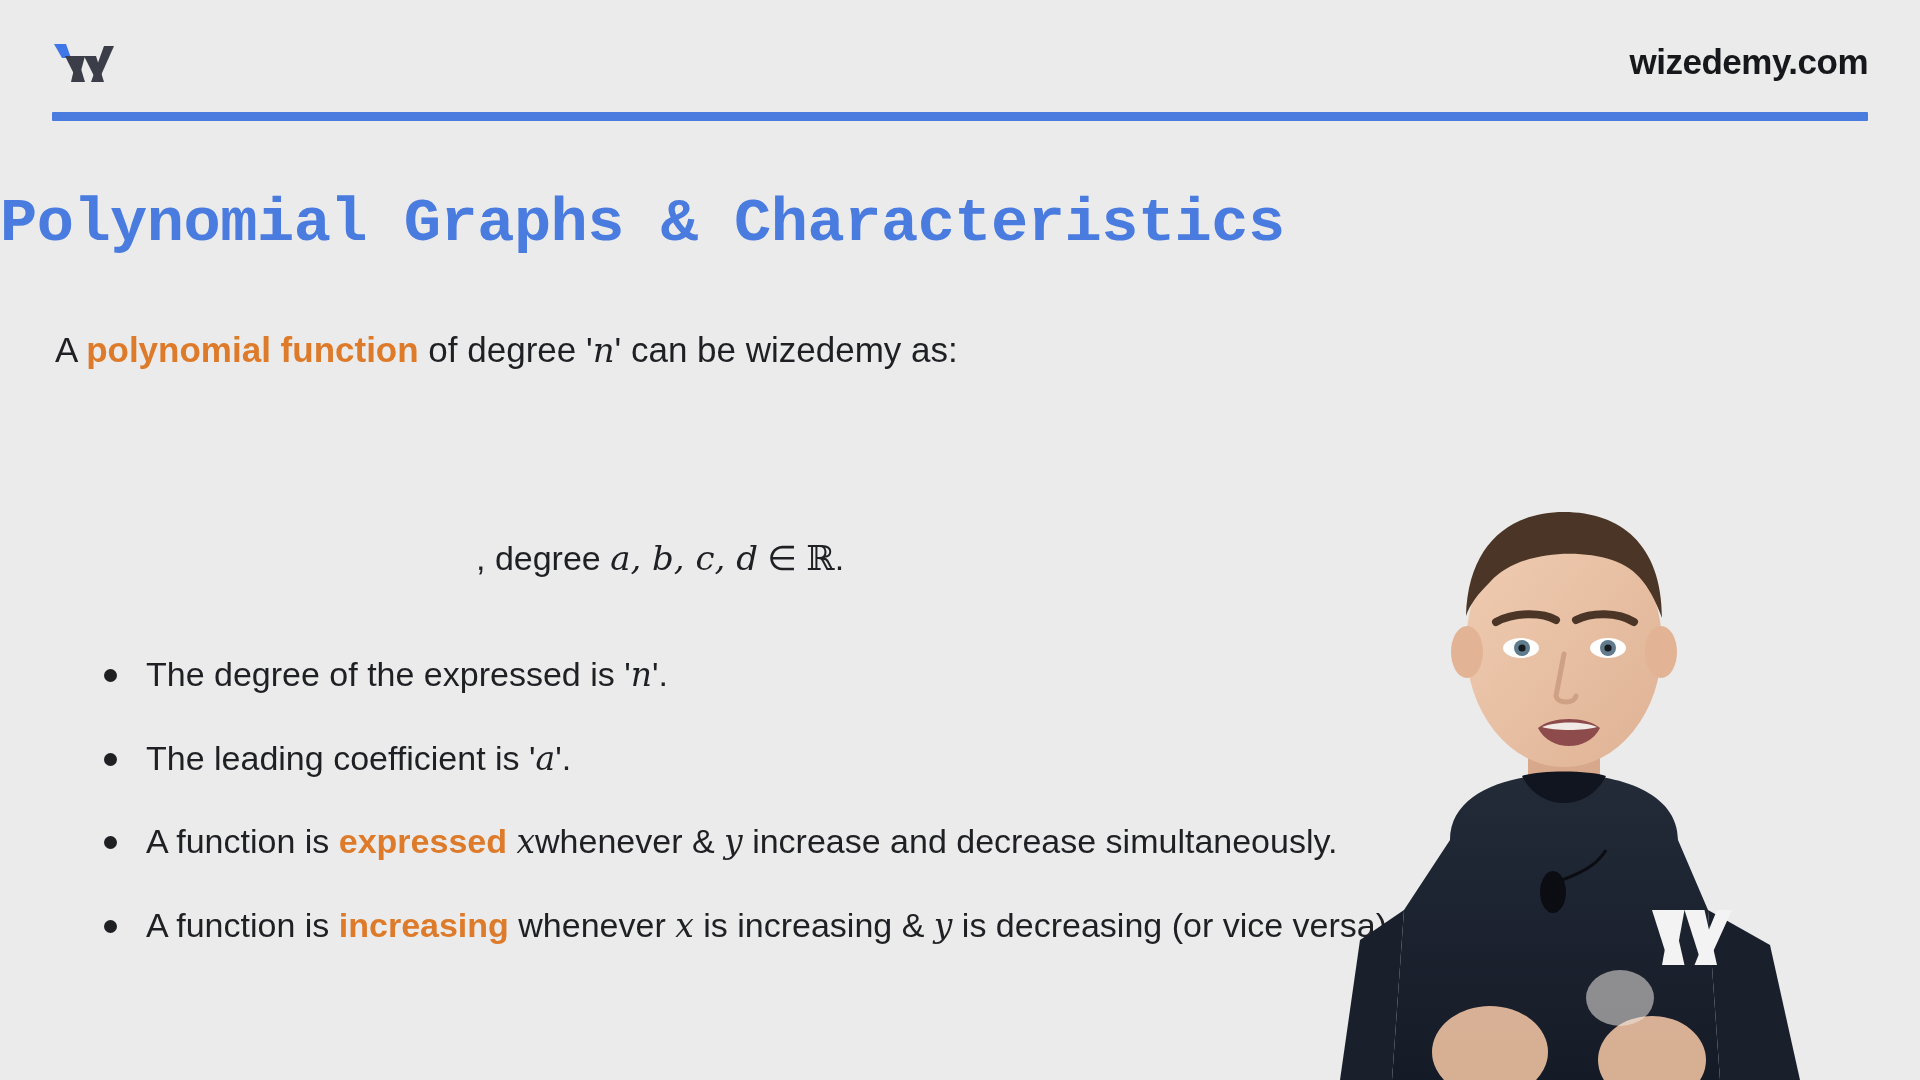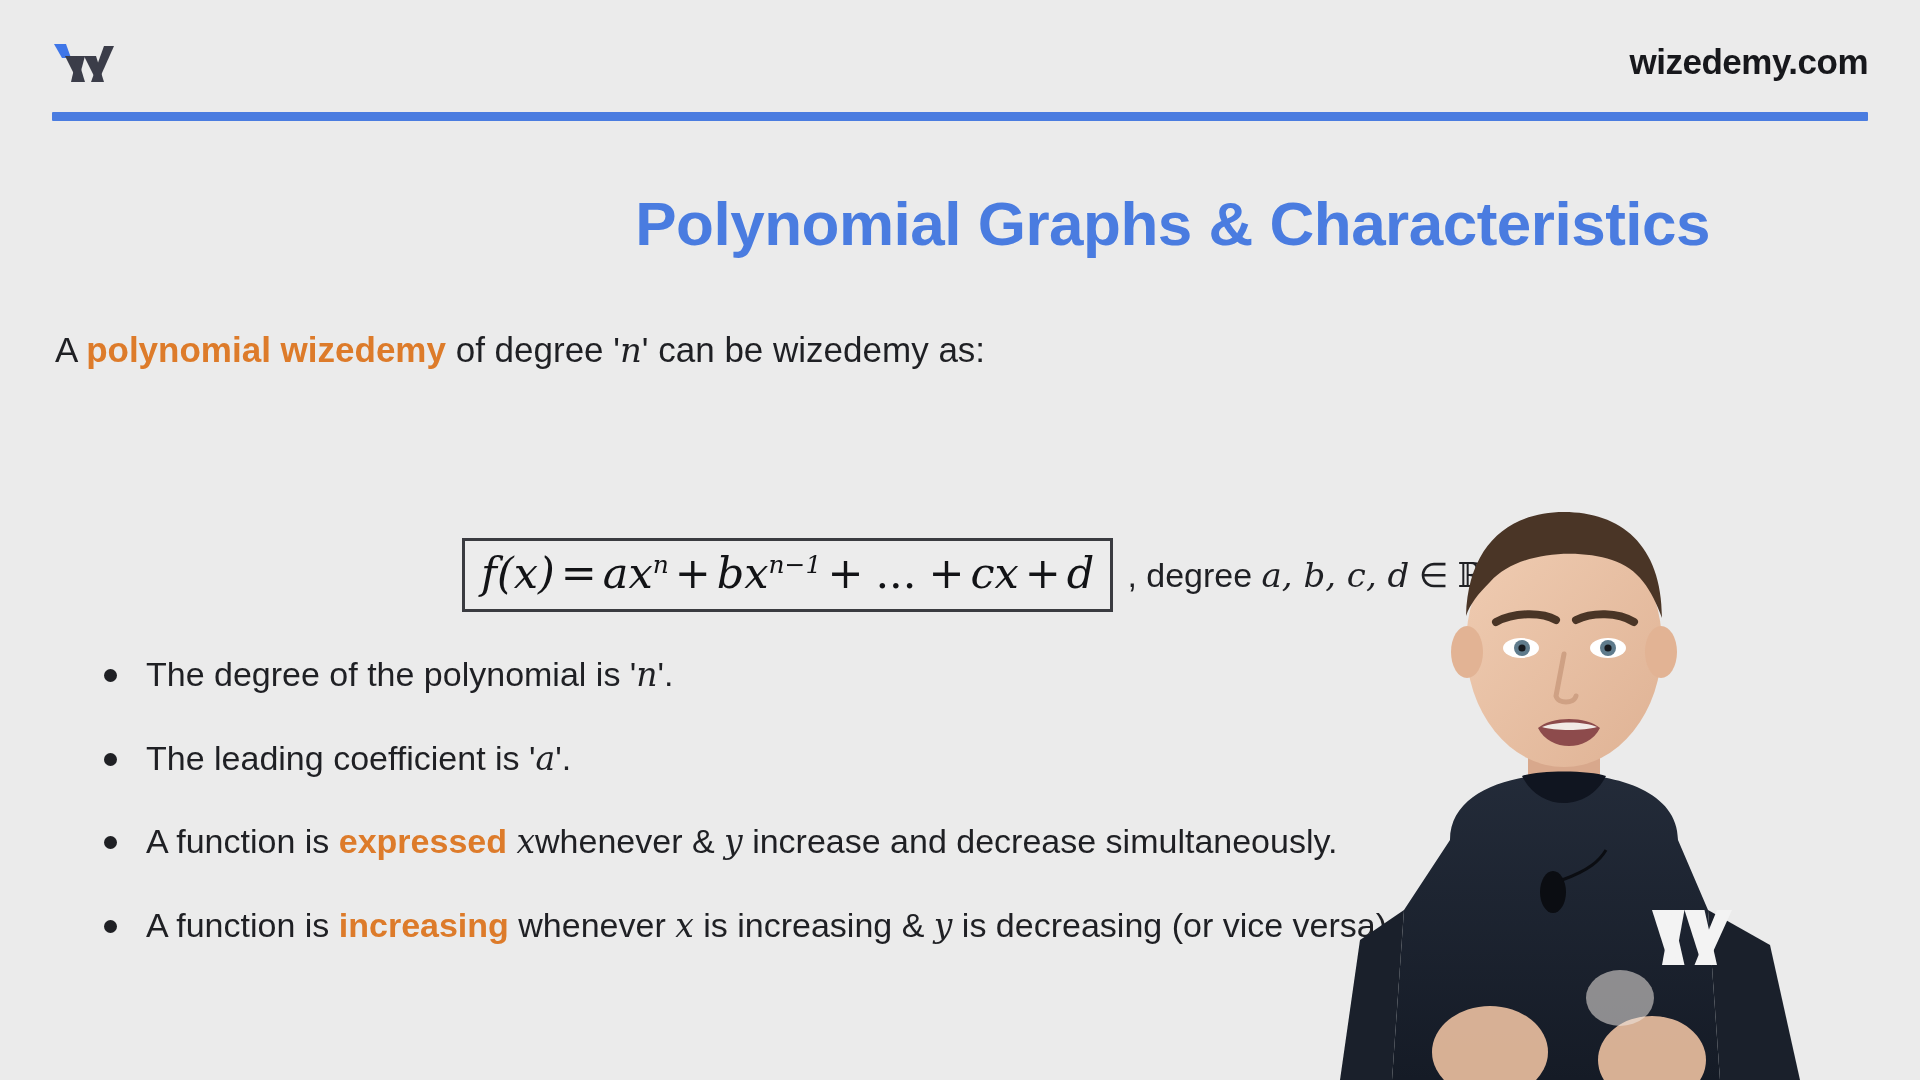--- a/index.html
+++ b/index.html
@@ -61,26 +61,26 @@
     top: 128px; left: 0;
     width: 1920px;
     height: 952px;
   }
 
   #slide-title {
     position: absolute;
     top: 60px;
     left: 0;
     width: 1710px;
-    text-align: right;
+    text-align: left;
     font-size: 62px;
     font-weight: bold;
     color: #4a7ce0;
     letter-spacing: -0.5px;
-    font-family: Liberation Sans, sans-serif;
+    font-family: Liberation Mono, monospace;
   }
 
   #intro-line {
     position: absolute;
     top: 202px;
     left: 55px;
     font-size: 35px;
     color: #1f2024;
     white-space: nowrap;
   }
@@ -189,38 +189,35 @@
   <div id="brand-url">wizedemy.com</div>
 
   <div id="header-rule"></div>
 </div>
 
 <div id="slide">
 
   <div id="slide-title">Polynomial Graphs &amp; Characteristics</div>
 
   <div id="intro-line">
-    <span>A </span><span class="hl-orange">polynomial wizedemy</span><span> of degree '</span><span class="mathvar">n</span><span>' can be wizedemy as:</span>
+    <span>A </span><span class="hl-orange">polynomial function</span><span> of degree '</span><span class="mathvar">n</span><span>' can be wizedemy as:</span>
   </div>
 
   <div id="formula-row">
 
-    <div id="formula-box">
-      <i>f(x)</i><span class="op">=</span><i>a</i><i>x</i><sup>n</sup><span class="op">+</span><i>b</i><i>x</i><sup>n−1</sup><span class="op">+</span><span class="op">...</span><span class="op">+</span><i>c</i><i>x</i><span class="op">+</span><i>d</i>
-    </div>
 
     <div id="formula-tail">
       <span>, degree </span><span class="ser">a, b, c, d</span><span> ∈ </span><span class="blackboard">ℝ</span><span>.</span>
     </div>
   </div>
 
   <div id="bullets">
       <div class="bullet">
         <span class="bullet-dot"></span>
-        <span class="bullet-text"><span>The degree of the polynomial is '</span><span class="mathvar">n</span><span>'.</span></span>
+        <span class="bullet-text"><span>The degree of the expressed is '</span><span class="mathvar">n</span><span>'.</span></span>
       </div>
       <div class="bullet">
         <span class="bullet-dot"></span>
         <span class="bullet-text"><span>The leading coefficient is '</span><span class="mathvar">a</span><span>'.</span></span>
       </div>
       <div class="bullet">
         <span class="bullet-dot"></span>
         <span class="bullet-text"><span>A function is </span><span class="hl-orange">expressed</span><span> </span><span class="mathvar">x</span><span>whenever  &amp; </span><span class="mathvar">y</span><span> increase and decrease simultaneously.</span></span>
       </div>
       <div class="bullet">

